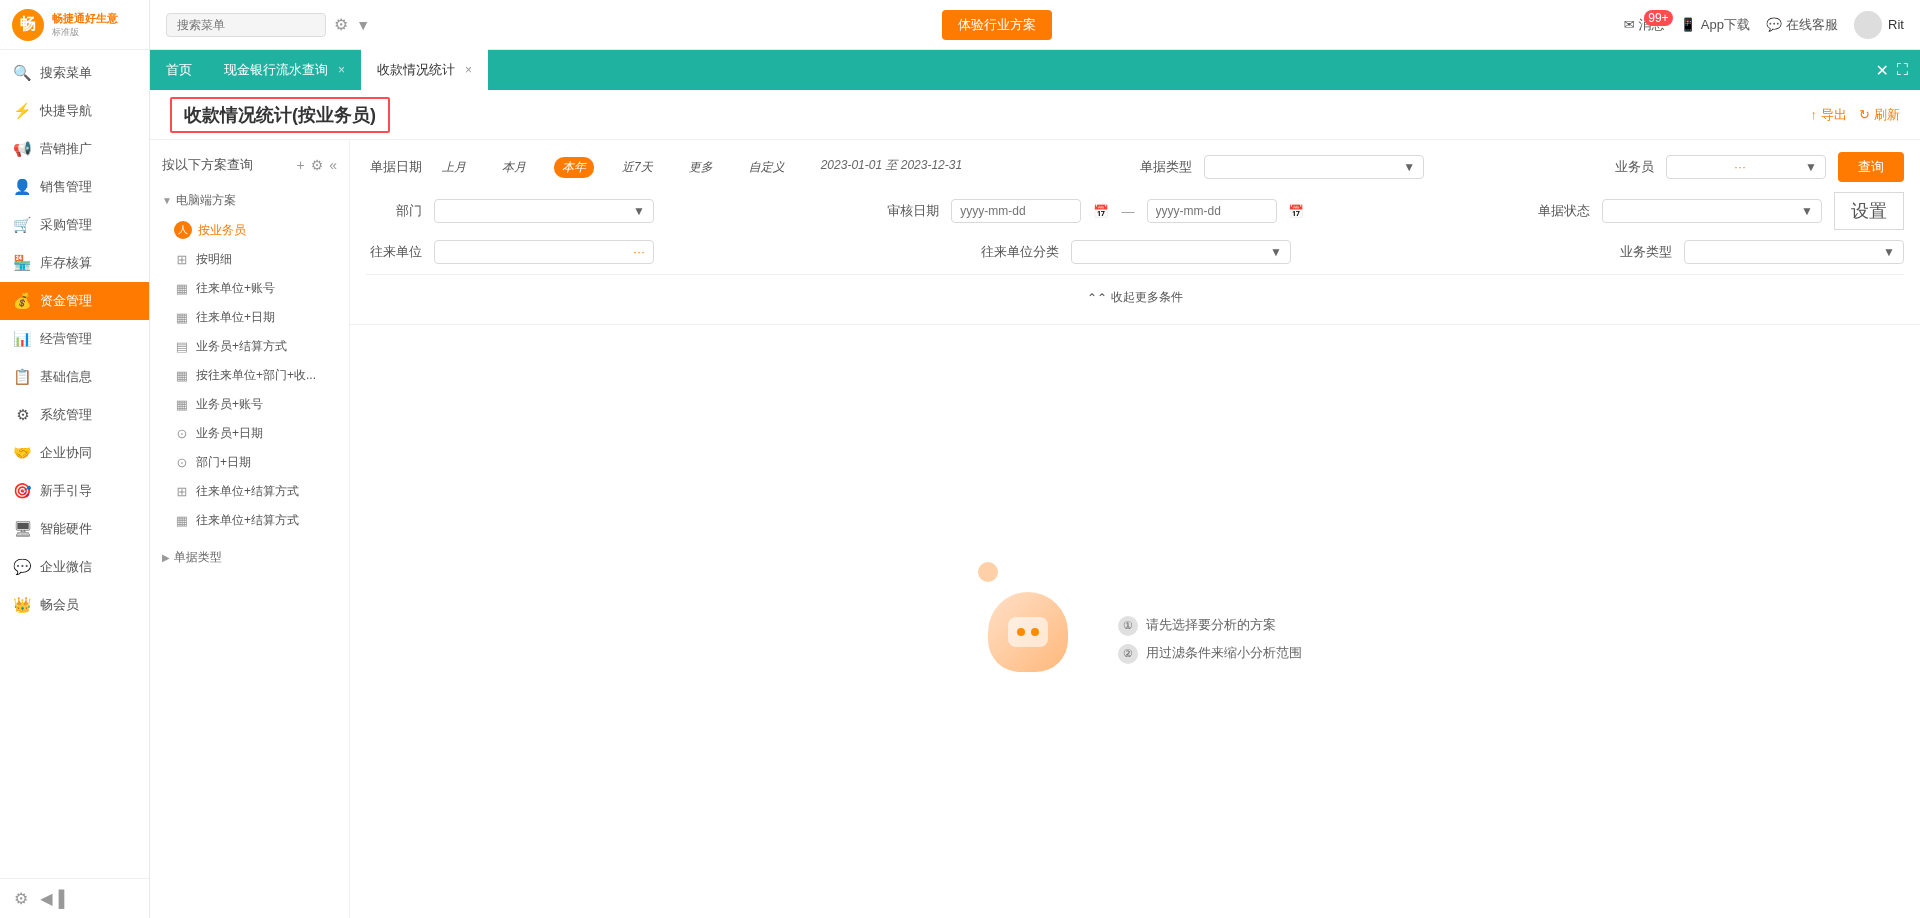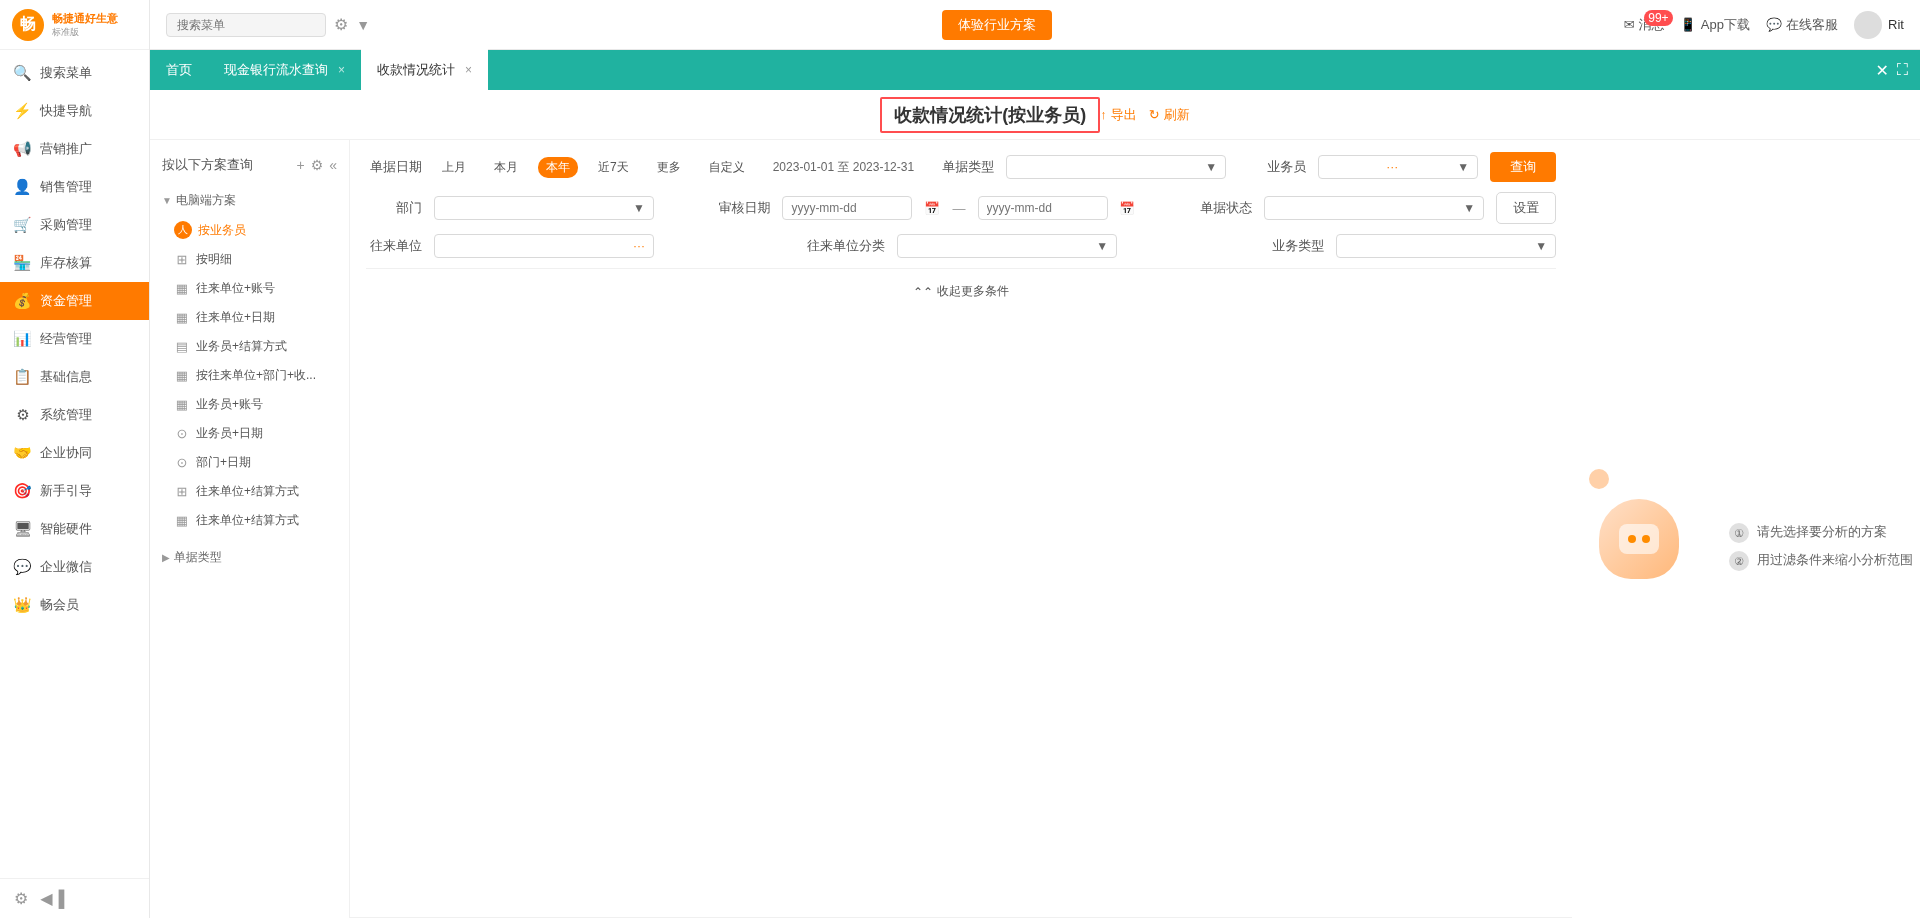--- a/index.html
+++ b/index.html
@@ -41,21 +41,21 @@
     .tab-close { font-size: 12px; color: #999; cursor: pointer; margin-left: 4px; }
     .tab-close-white { font-size: 12px; color: rgba(255,255,255,0.7); cursor: pointer; margin-left: 4px; }
     .tabs-spacer { flex: 1; }
     .tabs-actions { display: flex; align-items: center; gap: 8px; padding: 0 12px; }
     .tabs-action-btn { color: #fff; font-size: 16px; cursor: pointer; }
 
     
     .page-content { flex: 1; display: flex; flex-direction: column; overflow: hidden; background: #fff; }
 
     
-    .page-title-bar { height: 50px; background: #fff; display: flex; align-items: center; justify-content: center; padding: 0 20px; border-bottom: 1px solid #f0f0f0; flex-shrink: 0; }
+    .page-title-bar { height: 50px; background: #fff; display: flex; align-items: center; justify-content: space-between; padding: 0 20px; border-bottom: 1px solid #f0f0f0; flex-shrink: 0; }
     .page-title { font-size: 18px; font-weight: 600; color: #333; border: 2px solid #ff4d4f; padding: 4px 12px; border-radius: 2px; }
     .page-title-actions { display: flex; align-items: center; gap: 12px; }
     .action-btn-export { display: flex; align-items: center; gap: 4px; color: #ff7a00; font-size: 13px; cursor: pointer; }
     .action-btn-refresh { display: flex; align-items: center; gap: 4px; color: #ff7a00; font-size: 13px; cursor: pointer; }
 
     
     .body-layout { flex: 1; display: flex; overflow: hidden; }
 
     
     .left-panel { width: 200px; background: #fff; border-right: 1px solid #f0f0f0; flex-shrink: 0; overflow-y: auto; padding: 8px 0; }
@@ -65,37 +65,37 @@
     .scheme-header-icon { color: #999; font-size: 14px; cursor: pointer; }
     .scheme-group { padding: 4px 0; }
     .scheme-group-header { display: flex; align-items: center; padding: 6px 12px; font-size: 12px; color: #666; cursor: pointer; }
     .scheme-group-arrow { margin-right: 4px; font-size: 10px; color: #999; }
     .scheme-item { display: flex; align-items: center; padding: 6px 12px 6px 24px; font-size: 12px; color: #555; cursor: pointer; gap: 6px; }
     .scheme-item.active { color: #ff7a00; }
     .scheme-item-icon { width: 16px; height: 16px; display: flex; align-items: center; justify-content: center; font-size: 13px; flex-shrink: 0; }
     .scheme-item-icon.orange-circle { background: #ff7a00; border-radius: 50%; color: #fff; font-size: 10px; width: 18px; height: 18px; }
 
     
-    .right-panel { flex: 1; display: flex; flex-direction: row; overflow: hidden; background: #000000; }
+    .right-panel { flex: 1; display: flex; flex-direction: column; overflow: hidden; background: #000000; }
 
     
     .filter-area { background: #fff; padding: 12px 16px; border-bottom: 1px solid #f0f0f0; flex-shrink: 0; }
     .filter-row { display: flex; align-items: center; gap: 12px; margin-bottom: 10px; flex-wrap: wrap; }
     .filter-label { font-size: 13px; color: #555; flex-shrink: 0; min-width: 56px; text-align: right; }
-    .filter-date-group { display: flex; align-items: center; gap: 12px; }
+    .filter-date-group { display: flex; gap: 20px; font-style: italic; }
     .date-tab { padding: 2px 8px; font-size: 12px; color: #555; cursor: pointer; border-radius: 2px; }
     .date-tab.active { background: #ff7a00; color: #fff; border-radius: 10px; }
     .date-range { font-size: 12px; color: #666; margin-left: 8px; }
     .filter-select { display: flex; align-items: center; border: 1px solid #d9d9d9; border-radius: 4px; padding: 4px 8px; background: #fff; cursor: pointer; font-size: 12px; color: #666; min-width: 160px; justify-content: space-between; }
     .filter-select-wide { min-width: 220px; }
     .filter-input { border: 1px solid #d9d9d9; border-radius: 4px; padding: 4px 8px; background: #fff; font-size: 12px; color: #999; width: 130px; }
     .filter-dash { color: #999; }
     .filter-more { color: #ff7a00; font-size: 12px; cursor: pointer; }
     .btn-query { background: #ff7a00; color: #fff; border: none; border-radius: 4px; padding: 6px 20px; font-size: 13px; cursor: pointer; }
-    .btn-settings { background: #fff; color: #555; border: 1px solid #d9d9d9; border-radius: 5px; padding: 6px 16px; font-size: 13px; cursor: pointer; }
+    .btn-settings { background: #fff; color: #555; border: 1px solid #d9d9d9; border-radius: 0; padding: 6px 16px; font-size: 18px; cursor: pointer; }
     .collapse-btn { display: flex; align-items: center; justify-content: center; gap: 4px; color: #555; font-size: 12px; cursor: pointer; padding: 6px; }
 
     
     .empty-area { flex: 1; display: flex; flex-direction: column; align-items: center; justify-content: center; background: #fff; margin: 0; }
     .empty-hints { text-align: left; }
     .hint-item { display: flex; align-items: flex-start; gap: 8px; margin-bottom: 8px; font-size: 13px; color: #666; }
     .hint-num { width: 20px; height: 20px; background: #e0e0e0; border-radius: 50%; display: flex; align-items: center; justify-content: center; font-size: 11px; color: #666; flex-shrink: 0; }
 
     
     ::-webkit-scrollbar { width: 4px; height: 4px; }

